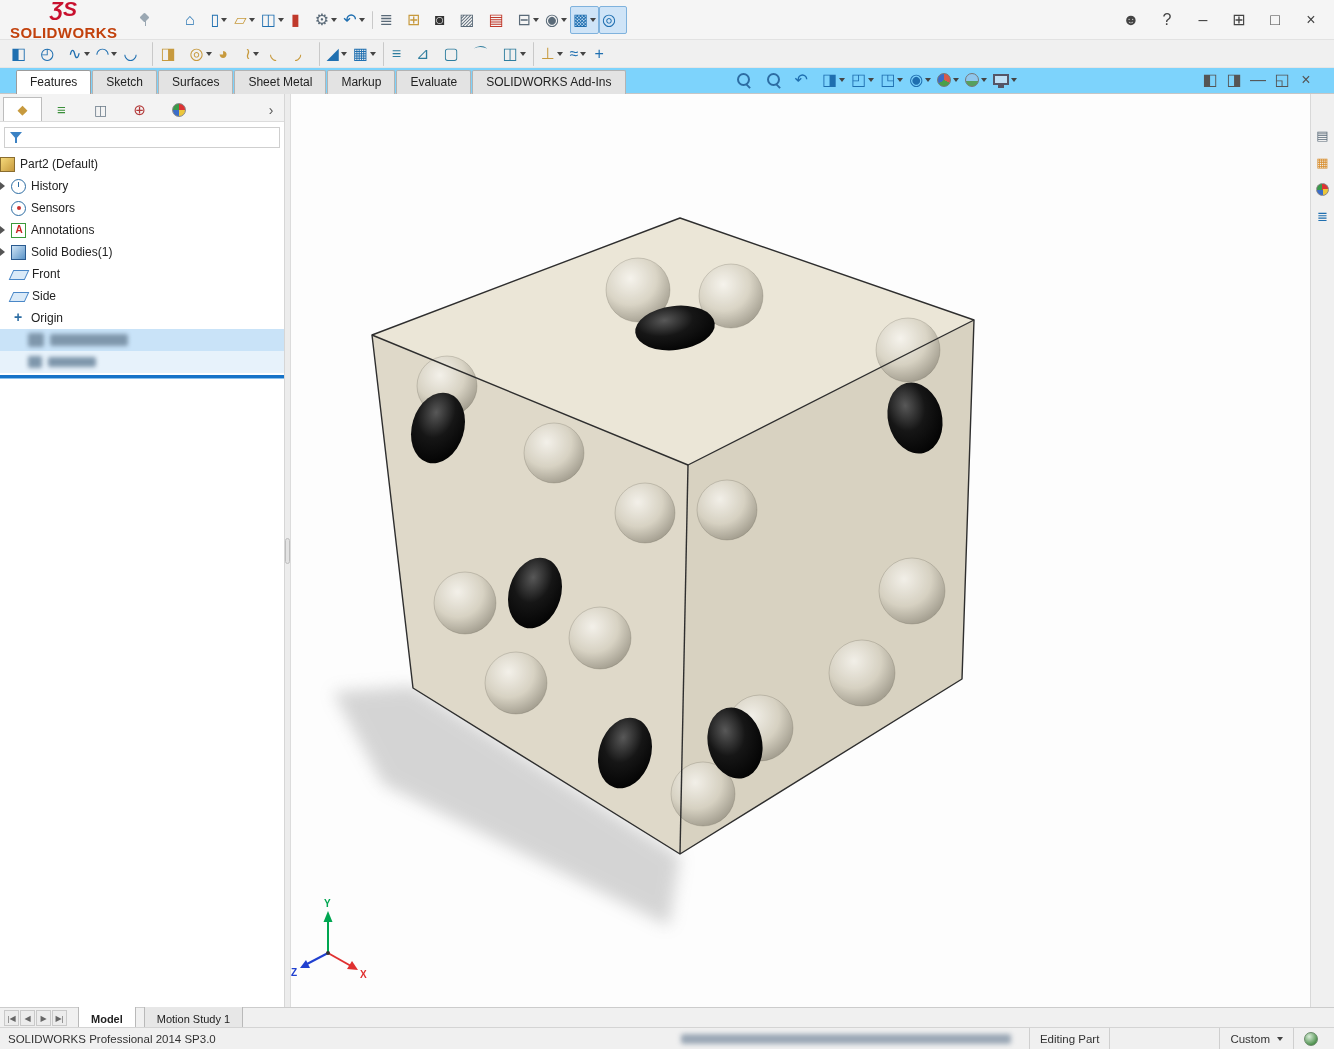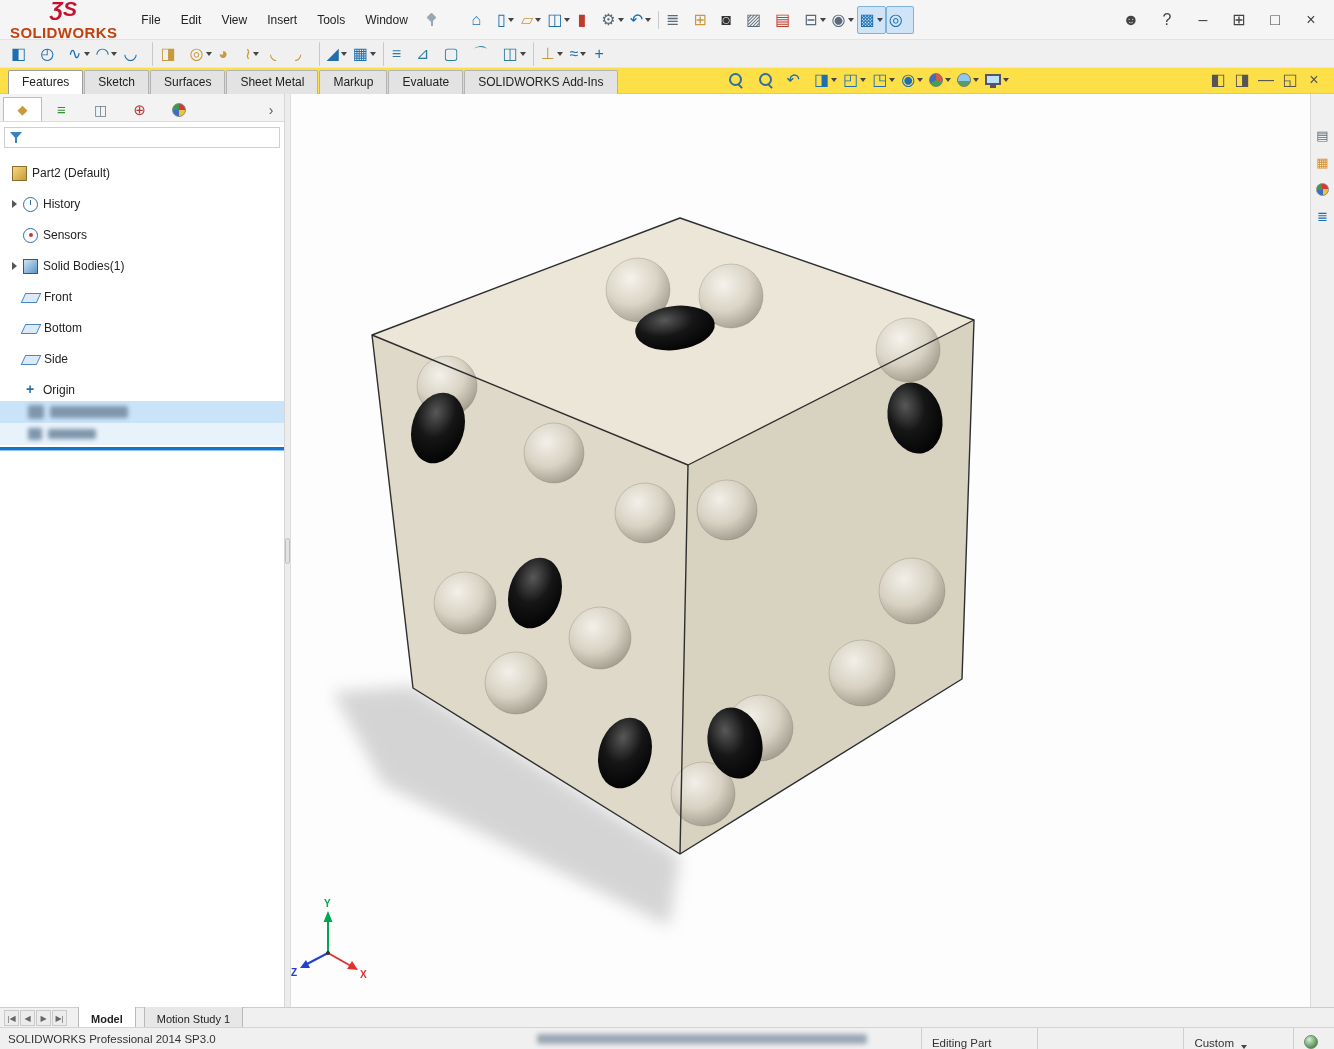--- a/index.html
+++ b/index.html
@@ -26,21 +26,21 @@
   .gray { color:#5a6a78; } .dark { color:#333; } .teal { color:#2e7d9e; }
   .main-toolbar { display:flex; align-items:center; margin-left:22px; }
   .window-controls { margin-left:auto; display:flex; align-items:center; gap:6px; }
   .window-controls .tbtn { min-width:30px; font-size:15px; color:#444; }
 
   
   .features-toolbar { height:28px; display:flex; align-items:center; background:#f0f0f0; padding:0 8px; border-bottom:1px solid #e6e6e6; }
   .features-toolbar .tbtn { height:24px; }
 
   
-  .tabrow { height:26px; display:flex; align-items:flex-end; background:#fde047; border-bottom:1px solid #c6c6c6; padding:0 8px; }
+  .tabrow { height:26px; display:flex; align-items:flex-end; background:#7dd3fc; border-bottom:1px solid #c6c6c6; padding:0 16px; }
   .cmd-tabs { display:flex; align-items:flex-end; }
   .cmd-tab { padding:4px 13px 5px; border:1px solid #b3b3b3; border-bottom:none; background:#e3e3e3; margin-right:1px; border-radius:2px 2px 0 0; position:relative; top:1px; font-size:12px; cursor:default; }
   .cmd-tab.active { background:#fff; border-color:#9c9c9c; z-index:2; }
   .headsup { display:flex; align-items:center; margin-left:105px; margin-bottom:2px; }
   .headsup .tbtn { height:22px; }
   .doc-controls { margin-left:auto; display:flex; align-items:center; margin-bottom:3px; }
   .doc-controls .tbtn { height:20px; min-width:24px; color:#555; font-size:13px; }
 
   
   .mg .ic { width:16px; height:16px; position:relative; }
@@ -65,21 +65,21 @@
   .pt-display .pico { width:14px; height:14px; border-radius:50%; border:1px solid #888; background:conic-gradient(#d33 0 25%, #ecc63a 25% 50%, #3a6cc8 50% 75%, #3a9a4a 75%); display:inline-block; }
   .panel-expand { margin-left:auto; width:20px; height:22px; display:flex; align-items:center; justify-content:center; color:#555; font-size:14px; cursor:default; }
   .panel-expand::before { content:"›"; }
 
   .filter-row { margin:5px 4px 3px; border:1px solid #cfcfcf; height:21px; display:flex; align-items:center; padding:0 5px; background:#fff; }
   .funnel { width:13px; height:13px; position:relative; flex:none; }
   .funnel::before { content:""; position:absolute; top:1px; left:0; border-left:6px solid transparent; border-right:6px solid transparent; border-top:7px solid #3b82c4; }
   .funnel::after { content:""; position:absolute; left:5px; top:7px; width:2px; height:5px; background:#3b82c4; }
 
   .tree { flex:1; padding-top:2px; overflow:hidden; }
-  .tree-row { display:flex; align-items:center; height:22px; padding-left:12px; gap:5px; cursor:default;margin-top:9px; }
+  .tree-row { display:flex; align-items:center; height:22px; padding-left:0; gap:5px; cursor:default; }
   .tree-row .lbl { white-space:nowrap; }
   .twisty { width:0; height:0; border-top:4px solid transparent; border-bottom:4px solid transparent; border-left:5px solid #555; margin-right:1px; flex:none; }
   .tico { width:15px; height:15px; flex:none; position:relative; display:inline-block; }
   .i-part  { background:linear-gradient(135deg,#f5d97a,#c79a3e); border:1px solid #8a6d2f; }
   .i-history { border:1.5px solid #2d6da3; border-radius:50%; background:#fff; }
   .i-history::after { content:""; position:absolute; left:5.5px; top:2.5px; width:1.5px; height:5px; background:#2d6da3; }
   .i-sensors { border:1.5px solid #2d6da3; border-radius:50%; background:#fff; }
   .i-sensors::after { content:""; position:absolute; left:4.5px; top:4.5px; width:4px; height:4px; border-radius:50%; background:#cc3333; }
   .i-annot { border:1px solid #3a9a3a; background:#fff; }
   .i-annot::after { content:"A"; position:absolute; left:3.5px; top:0.5px; color:#cc2222; font-weight:bold; font-size:10px; line-height:12px; }
@@ -108,52 +108,32 @@
 
   
   .bottom-tabs { height:20px; display:flex; align-items:flex-end; background:#f0f0f0; border-top:1px solid #cccccc; padding:0 0 0 4px; font-size:11px; }
   .nav-btn { min-width:15px; height:16px; display:flex; align-items:center; justify-content:center; color:#666; font-size:8px; border:1px solid #c9c9c9; background:#ececec; margin-right:1px; margin-bottom:1px; cursor:default; }
   .bt-tab { padding:10px 12px 2px; border:1px solid #b9b9b9; border-bottom:none; background:#e7e7e7; margin:0 2px 0 6px; cursor:default; }
   .bt-tab.active { background:#fff; font-weight:bold; margin-left:10px; }
 
   .statusbar { height:22px; display:flex; align-items:center; background:#f0f0f0; border-top:1px solid #d4d4d4; padding:0 6px; font-size:11.5px; color:#333; }
   .sb-left { padding-left:2px; }
   .blurbar { width:330px; height:10px; background:#9aa7b5; filter:blur(2.5px); border-radius:2px; margin-left:auto; margin-right:18px; }
-  .sb-cell { border-left:1px solid #cfcfcf; height:100%; display:flex; align-items:flex-end; padding:0 10px; gap:5px;margin-left:36px; }
+  .sb-cell { border-left:1px solid #cfcfcf; height:100%; display:flex; align-items:center; padding:0 10px; gap:5px; }
   .sb-cell.empty { width:110px; }
   .sball { width:14px; height:14px; border-radius:50%; border:1px solid #6a8a6a; background:radial-gradient(circle at 35% 30%, #d8ecd8, #4a8f4a 75%); }
 </style>
 </head>
 <body>
 
 <div class="titlebar">
   <div class="brand">
     <span class="logo">ƷS</span>
     <span class="name">SOLIDWORKS</span>
   </div>
-  <nav class="menus">
-    <div class="menu-item">
-        <span>File</span>
-      </div>
-      <div class="menu-item">
-        <span>Edit</span>
-      </div>
-      <div class="menu-item">
-        <span>View</span>
-      </div>
-      <div class="menu-item">
-        <span>Insert</span>
-      </div>
-      <div class="menu-item">
-        <span>Tools</span>
-      </div>
-      <div class="menu-item">
-        <span>Window</span>
-      </div>
-  </nav>
   <span class="pin"></span>
   <div class="main-toolbar">
     <div class="tbtn blue">
         <span class="ic">⌂</span>
         <span class="caret" style="visibility: hidden;"></span>
       </div>
       <div class="tbtn blue">
         <span class="ic">▯</span>
         <span class="caret"></span>
       </div>
@@ -465,32 +445,32 @@
           <span class="tico i-history"></span>
           <span class="lbl">History</span>
         </div>
         <div class="tree-row">
           <span class="twisty" style="visibility: hidden;"></span>
           <span class="tico i-sensors"></span>
           <span class="lbl">Sensors</span>
         </div>
         <div class="tree-row">
           <span class="twisty"></span>
+          <span class="tico i-annot"></span>
+          <span class="lbl">Annotations</span>
+        </div>
+        <div class="tree-row">
+          <span class="twisty"></span>
           <span class="tico i-bodies"></span>
           <span class="lbl">Solid Bodies(1)</span>
         </div>
         <div class="tree-row">
           <span class="twisty" style="visibility: hidden;"></span>
           <span class="tico i-plane"></span>
           <span class="lbl">Front</span>
-        </div>
-        <div class="tree-row">
-          <span class="twisty" style="visibility: hidden;"></span>
-          <span class="tico i-plane"></span>
-          <span class="lbl">Bottom</span>
         </div>
         <div class="tree-row">
           <span class="twisty" style="visibility: hidden;"></span>
           <span class="tico i-plane"></span>
           <span class="lbl">Side</span>
         </div>
         <div class="tree-row">
           <span class="twisty" style="visibility: hidden;"></span>
           <span class="tico i-origin"></span>
           <span class="lbl">Origin</span>

